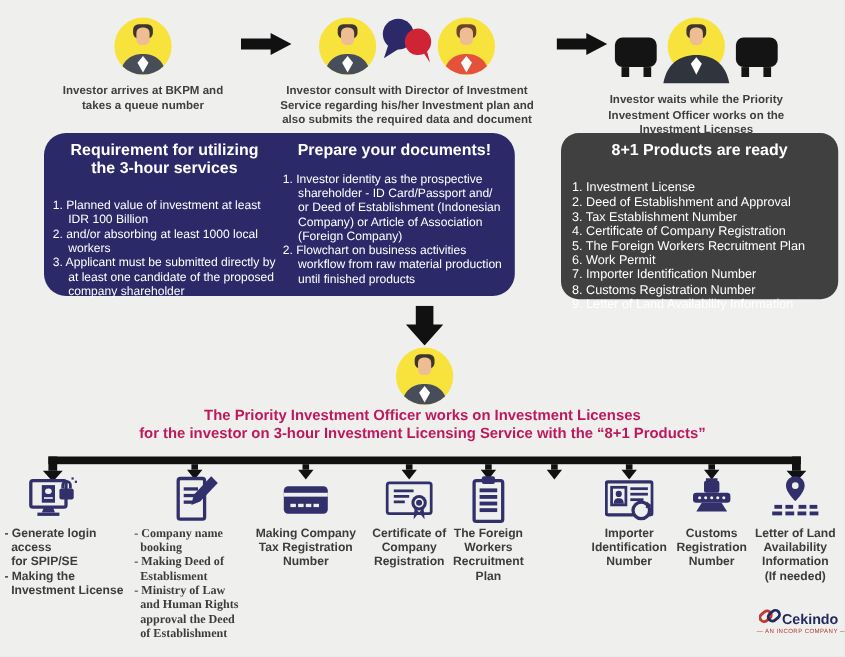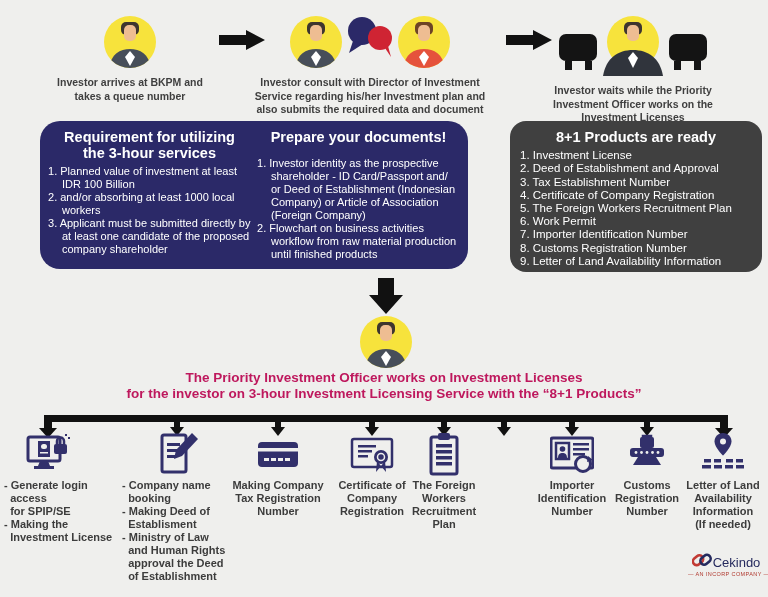--- a/index.html
+++ b/index.html
@@ -9,21 +9,21 @@
   
   .step{ position:absolute; text-align:center; }
   .avatar{ width:52px; height:52px; border-radius:50%; background:#f7e33c; overflow:hidden; display:inline-block; vertical-align:top; }
   .caption{ font-size:10.5px; font-weight:700; color:#3f3f3f; line-height:1.3; white-space:pre-line; margin-top:8px; }
   .arrow-right{ position:absolute; }
   .step-graphic-row{ display:flex; justify-content:center; align-items:flex-start; }
 
   
   .navy-box{ position:absolute; left:40px; top:121px; width:428px; height:148px; background:#2b2968; border-radius:20px; padding:8px 8px; display:flex; gap:6px; color:#ffffff; }
   .navy-col{ flex:1; }
-  .box-title{ font-weight:700; font-size:14.5px; text-align:center; line-height:1.12; margin-bottom:4px; }
+  .box-title{ font-weight:700; font-size:14.5px; text-align:center; line-height:1.12; margin-bottom:20px; }
   .box-title.gap{ margin-bottom:12px; }
   .num-list{ list-style:none; counter-reset:n; font-size:11px; line-height:13px; }
   .num-list li{ counter-increment:n; padding-left:14px; text-indent:-14px; }
   .num-list li::before{ content:counter(n) ". "; }
   .red-box{ position:absolute; left:510px; top:121px; width:252px; height:151px; background:#404040; border-radius:16px; padding:8px 10px; color:#ffffff; }
   .red-box .num-list{ font-size:11.5px; line-height:13.2px; }
 
   
   .down-arrow{ position:absolute; left:369px; top:278px; }
   .officer-avatar-wrap{ position:absolute; left:360px; top:316px; }
@@ -33,21 +33,21 @@
   .timeline{ position:absolute; left:0; top:405px; width:768px; height:192px; }
   .tl-bar{ position:absolute; left:0; top:8px; }
   .tl-item{ position:absolute; top:27px; }
   .tl-icon{ display:block; }
   .tl-label{ margin-top:3px; font-size:11px; font-weight:700; color:#3c3c3c; line-height:13px; white-space:pre-wrap; }
   .tl-label.center{ text-align:center; }
 
   
   .logo{ position:absolute; left:688px; top:550px; width:76px; text-align:center; }
   .logo-row{ display:flex; align-items:flex-start; justify-content:center; gap:1px; }
-  .logo-name{ font-size:13px; font-weight:400; color:#252a5e; margin-top:5px; }
+  .logo-name{ font-size:13px; font-weight:700; color:#252a5e; margin-top:5px; }
   .logo-tagline{ font-size:5.5px; color:#b0392f; letter-spacing:0.4px; margin-top:1px; white-space:nowrap; }
 </style>
 </head>
 <body>
 
 <div class="canvas">
 
   <div class="step" style="left:38px; top:16px; width:184px;text-align:center;">
     <span class="avatar">
       <svg width="52" height="52" viewBox="0 0 52 52">
@@ -212,21 +212,21 @@
         <rect x="42" y="5" width="2" height="2" fill="#32306b"></rect>
         <rect x="39" y="2" width="2" height="2" fill="#32306b"></rect>
       </svg>
       <div class="tl-label">- Generate login
   access
   for SPIP/SE
 - Making the
   Investment License</div>
     </div>
 
-    <div class="tl-item" style="left:122px; width:110px;">
+    <div class="tl-item" style="left:122px; width:110px;font-family:Liberation Serif, serif;">
       <svg class="tl-icon" style="margin-left:33px;" width="44" height="44" viewBox="0 0 44 44">
         <rect x="7" y="3" width="24" height="37" rx="2" fill="none" stroke="#32306b" stroke-width="3"></rect>
         <rect x="12" y="11" width="13" height="3" fill="#32306b"></rect>
         <rect x="12" y="17" width="13" height="3" fill="#32306b"></rect>
         <rect x="12" y="23" width="9" height="3" fill="#32306b"></rect>
         <polygon points="37,1 43,7 27,24 19,27 21,18" fill="#32306b"></polygon>
       </svg>
       <div class="tl-label">- Company name
   booking
 - Making Deed of

